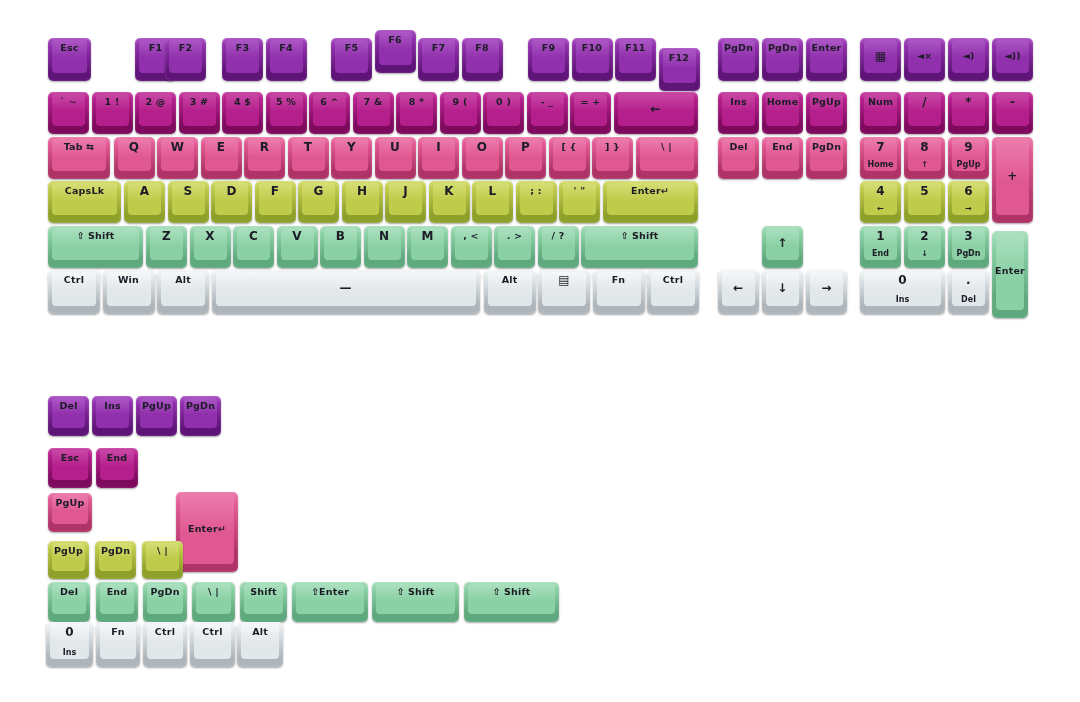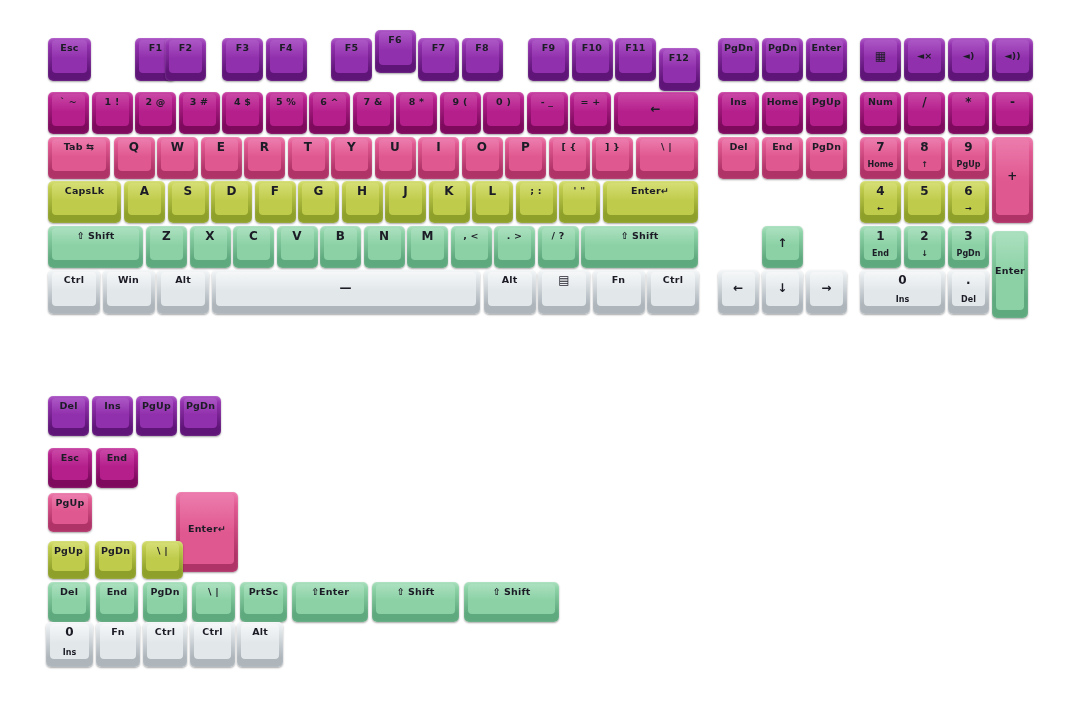--- a/index.html
+++ b/index.html
@@ -656,21 +656,21 @@
           <div class="t">PgDn</div>
         </div>
       </div>
       <div class="key" style="left: 192px; top: 582px; width: 43px; height: 40px; --side: #5FA97E; --face: #8BD1A5; --lite: #ABE0BF; --txt: #1C1C26;">
         <div class="face">
           <div class="t">\ |</div>
         </div>
       </div>
       <div class="key" style="left: 240px; top: 582px; width: 47px; height: 40px; --side: #5FA97E; --face: #8BD1A5; --lite: #ABE0BF; --txt: #1C1C26;">
         <div class="face">
-          <div class="t">PrtSc</div>
+          <div class="t">Shift</div>
         </div>
       </div>
       <div class="key" style="left: 292px; top: 582px; width: 76px; height: 40px; --side: #5FA97E; --face: #8BD1A5; --lite: #ABE0BF; --txt: #1C1C26;">
         <div class="face">
           <div class="t">⇧Enter</div>
         </div>
       </div>
       <div class="key" style="left: 372px; top: 582px; width: 87px; height: 40px; --side: #5FA97E; --face: #8BD1A5; --lite: #ABE0BF; --txt: #1C1C26;">
         <div class="face">
           <div class="t">⇧ Shift</div>

